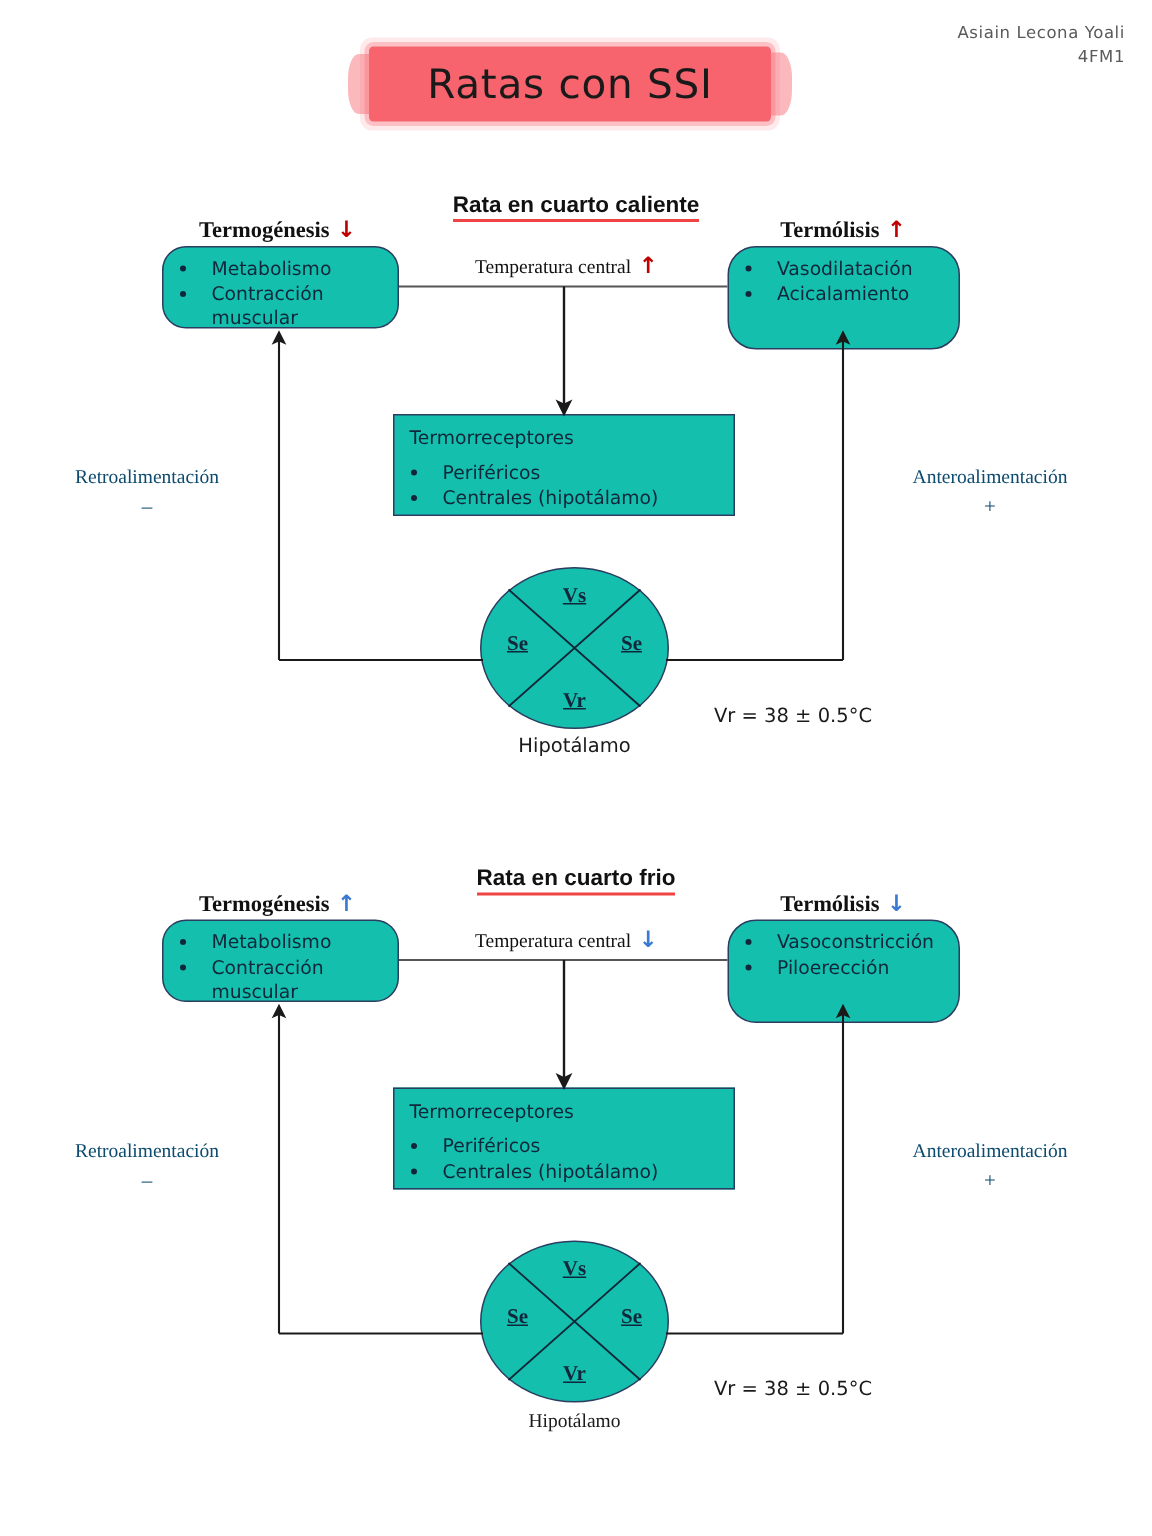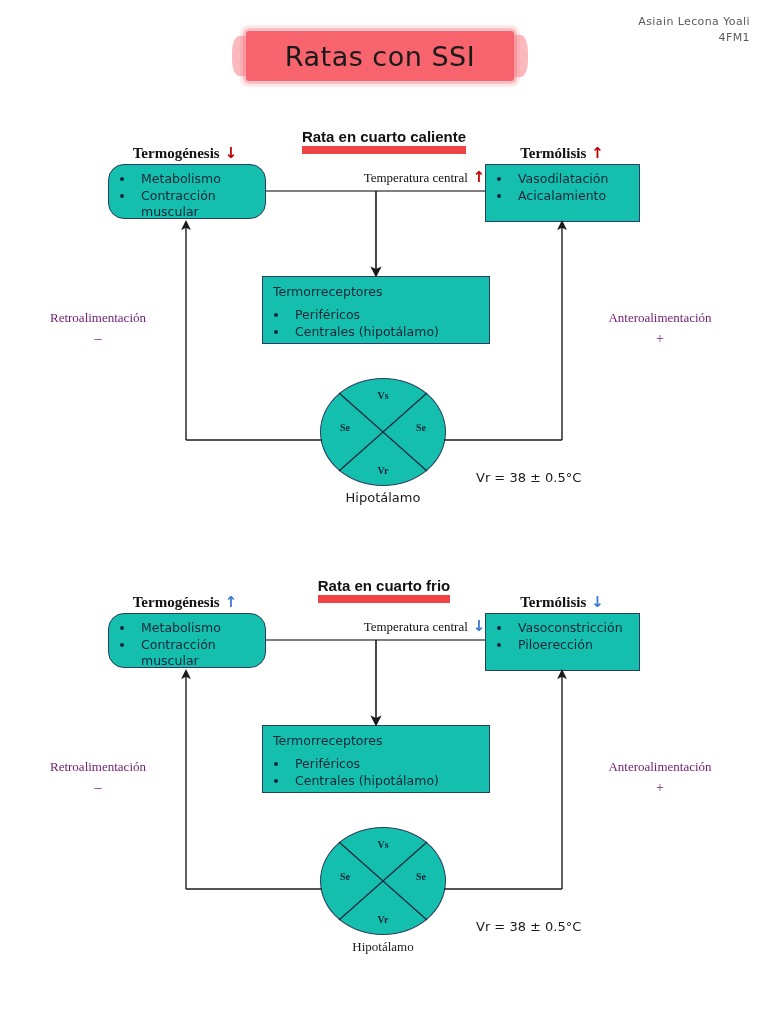--- a/index.html
+++ b/index.html
@@ -41,21 +41,21 @@
   
   .block{position:absolute;left:0;width:768px;height:420px;}
   .block.hot{top:128px;}
   .block.cold{top:577px;}
 
   .title{
     position:absolute;left:0;width:768px;text-align:center;top:0;
     font-family:"Liberation Sans",sans-serif;font-weight:bold;font-size:15px;
     color:#111;
   }
-  .title span{border-bottom:8px solid #ef4444;padding-bottom:1px;}
+  .title span{border-bottom:2px solid #ef4444;padding-bottom:1px;}
 
   .sidehead{
     position:absolute;top:16px;font-family:"Liberation Serif",serif;
     font-weight:bold;font-size:15px;color:#111;white-space:nowrap;
   }
   .sidehead.left{left:104px;width:162px;text-align:center;}
   .sidehead.right{left:481px;width:162px;text-align:center;}
   .arw{font-family:"DejaVu Sans",sans-serif;font-weight:bold;font-size:15px;margin-left:5px;}
   .arw.up-red{color:#c00000;}
   .arw.dn-red{color:#c00000;}
@@ -65,45 +65,45 @@
   .tbox{
     position:absolute;background:#15bfad;border:1px solid #2b3d60;
     box-sizing:border-box;
     font-family:"DejaVu Sans",sans-serif;font-size:12.5px;color:#10263a;
   }
   .tbox ul{margin:0;padding:6px 0 6px 26px;list-style:disc;}
   .tbox li{line-height:1.32;padding-left:6px;}
   .tbox .hdr{padding:7px 0 2px 10px;font-size:12.5px;}
 
   .box-termo{left:108px;top:36px;width:158px;height:55px;border-radius:16px;}
-  .box-termol{left:485px;top:36px;width:155px;height:58px;}
+  .box-termol{left:485px;top:36px;width:155px;height:69px;border-radius:19px;}
   .box-recep{left:262px;top:148px;width:228px;height:68px;}
 
   .tempcentral{
     position:absolute;left:265px;top:40px;width:225px;text-align:center;
-    font-family:"Liberation Serif",serif;font-size:13px;color:#111;white-space:nowrap;padding-left:47px;
+    font-family:"Liberation Serif",serif;font-size:13px;color:#111;white-space:nowrap;
   }
 
   .side-label{
     position:absolute;top:180px;width:180px;text-align:center;
-    font-family:"Liberation Serif",serif;font-size:13px;color:#701a75;line-height:1.5;
+    font-family:"Liberation Serif",serif;font-size:13px;color:#0c4a6e;line-height:1.5;
   }
   .side-label.l{left:8px;}
   .side-label.r{left:570px;}
   .side-label .sgn{display:block;font-size:14px;}
 
   
   .hypo{position:absolute;left:320px;top:250px;width:126px;height:108px;}
   .hypo .disc{
     position:absolute;inset:0;background:#15bfad;border:1px solid #2b3d60;
     border-radius:50%;
   }
   .hypo .q{
     position:absolute;font-family:"Liberation Serif",serif;font-weight:bold;
-    font-size:10px;color:#10263a;text-align:center;
+    font-size:14px;color:#10263a;text-align:center;text-decoration:underline;
   }
   .hypo .q.vs{left:0;right:0;top:12px;}
   .hypo .q.vr{left:0;right:0;bottom:10px;}
   .hypo .q.se-l{left:8px;top:44px;width:34px;}
   .hypo .q.se-r{right:8px;top:44px;width:34px;}
   .hypo svg{position:absolute;inset:0;}
   .hypo-cap{
     position:absolute;left:320px;top:362px;width:126px;text-align:center;
     font-size:13px;color:#1a1a1a;
   }

